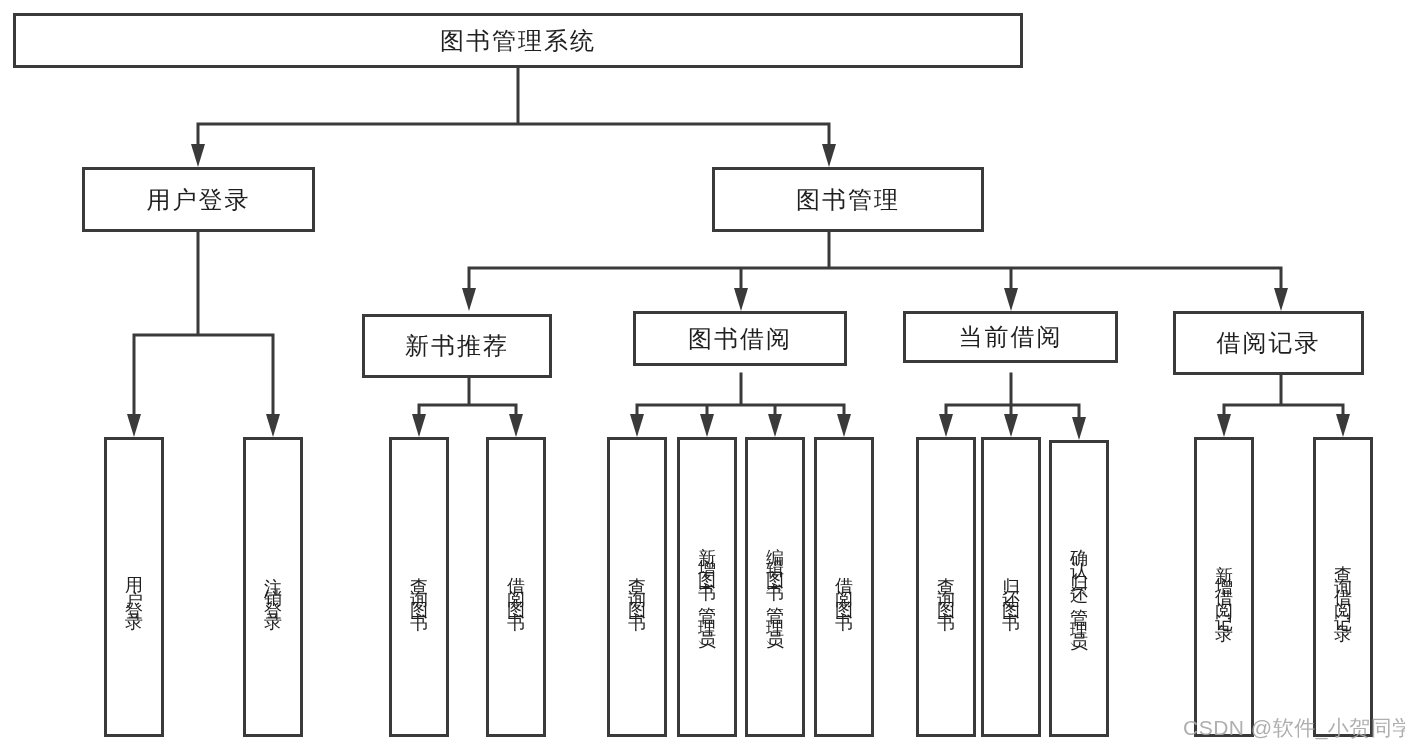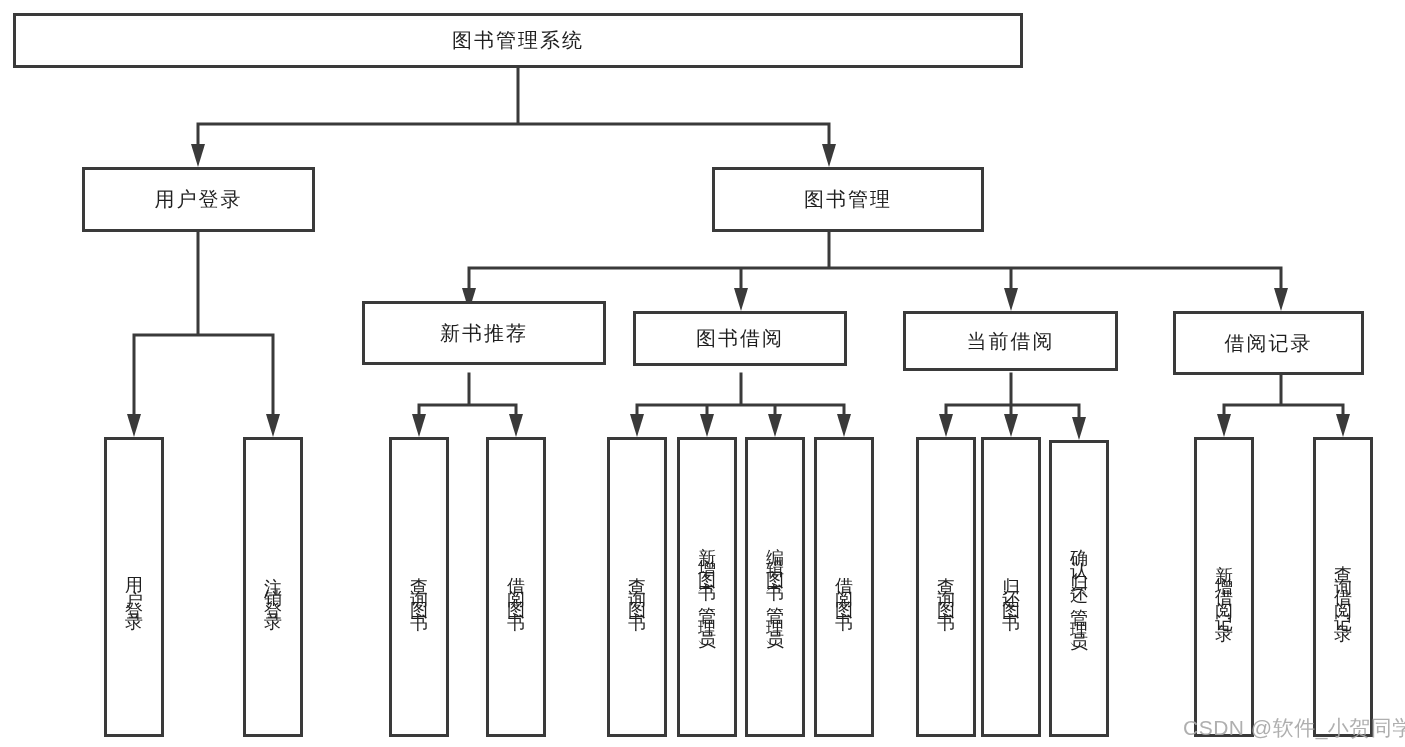--- a/index.html
+++ b/index.html
@@ -16,21 +16,21 @@
     overflow:hidden;
   }
   .connectors{position:absolute;left:0;top:0;z-index:0;}
   .connectors path{stroke:var(--line);stroke-width:3;fill:none;stroke-linecap:square;}
   .connectors polygon{fill:var(--line);stroke:none;}
   .node{
     position:absolute;box-sizing:border-box;background:var(--box-background);
     border:3px solid var(--line);display:flex;align-items:center;justify-content:center;
     color:var(--text);z-index:1;
   }
-  .hnode{font-size:20px;letter-spacing:2px;white-space:nowrap;}
+  .hnode{font-size:24px;letter-spacing:2px;white-space:nowrap;}
   .vnode{width:60px;top:437px;height:300px;}
   .vtext{
     writing-mode:vertical-rl;text-orientation:mixed;
     font-size:18px;line-height:1;letter-spacing:12px;
     color:var(--text);white-space:nowrap;
   }
   .watermark{
     position:absolute;left:1183px;top:714px;z-index:3;
     font-size:21px;color:var(--watermark);opacity:0.92;
     letter-spacing:0.5px;white-space:nowrap;
@@ -81,27 +81,27 @@
     <span>图书管理系统</span>
   </div>
 
   <div class="node hnode" style="left:82px;top:167px;width:233px;height:65px">
     <span>用户登录</span>
   </div>
   <div class="node hnode" style="left:712px;top:167px;width:272px;height:65px">
     <span>图书管理</span>
   </div>
 
-  <div class="node hnode" style="left:362px;top:301px;width:244px;height:64px">
+  <div class="node hnode" style="left:362px;top:314px;width:190px;height:64px">
     <span>新书推荐</span>
   </div>
   <div class="node hnode" style="left:633px;top:311px;width:214px;height:55px">
     <span>图书借阅</span>
   </div>
-  <div class="node hnode" style="left:903px;top:311px;width:215px;height:60px">
+  <div class="node hnode" style="left:903px;top:311px;width:215px;height:52px">
     <span>当前借阅</span>
   </div>
   <div class="node hnode" style="left:1173px;top:311px;width:191px;height:64px">
     <span>借阅记录</span>
   </div>
 
   <div class="node vnode" style="left:104px">
     <span class="vtext">用户登录</span>
   </div>
   <div class="node vnode" style="left:243px">

